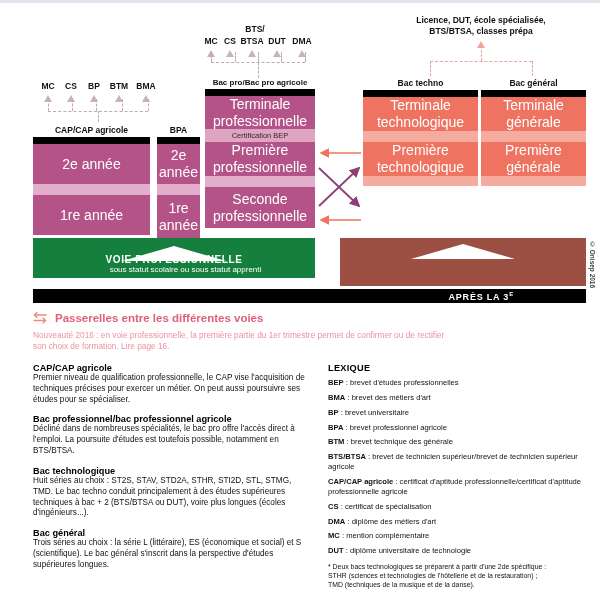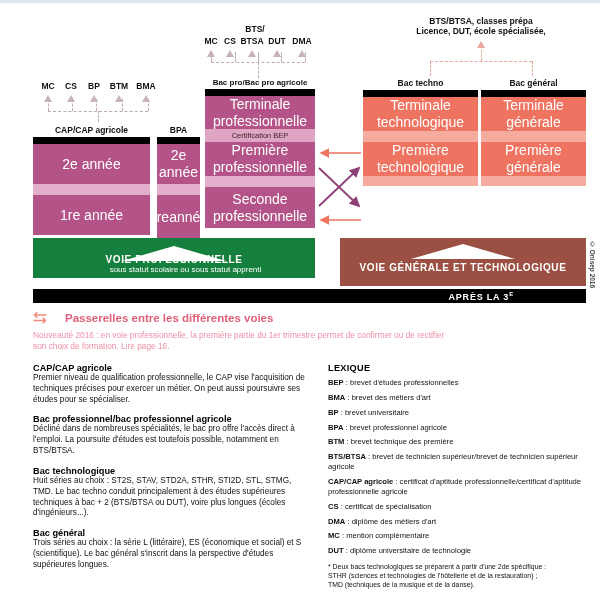--- a/index.html
+++ b/index.html
@@ -138,22 +138,22 @@
   </div>
   <div class="dash-v" style="left:211px; top:52px; height:10px;"></div>
   <div class="dash-v" style="left:235px; top:52px; height:10px;"></div>
   <div class="dash-v" style="left:258px; top:52px; height:10px;"></div>
   <div class="dash-v" style="left:281px; top:52px; height:10px;"></div>
   <div class="dash-v" style="left:305px; top:52px; height:10px;"></div>
   <div class="dash-h" style="left:211px; top:62px; width:94px;"></div>
   <div class="dash-v" style="left:258px; top:62px; height:16px;"></div>
 
   <div style="position:absolute; left:376px; top:16px; width:210px; text-align:center;">
+    <div class="lbl">Licence, DUT, école spécialisée,</div>
     <div class="lbl" style="margin-top:1px;">BTS/BTSA, classes prépa</div>
-    <div class="lbl">Licence, DUT, école spécialisée,</div>
     <div style="display:flex; justify-content:center; margin-top:4px;">
       <i class="uparrow red"></i>
     </div>
   </div>
   <div class="dash-v red" style="left:481px; top:50px; height:11px;"></div>
   <div class="dash-h red" style="left:430px; top:61px; width:102px;"></div>
   <div class="dash-v red" style="left:430px; top:61px; height:15px;"></div>
   <div class="dash-v red" style="left:532px; top:61px; height:15px;"></div>
 
   <div style="position:absolute; left:33px; top:125px; width:117px;">
@@ -165,21 +165,21 @@
   </div>
 
   <div style="position:absolute; left:157px; top:125px; width:43px;">
     <div class="colhead">BPA</div>
     <div class="hdrbar"></div>
     <div class="cell pink" style="height:40px; flex-direction:column;">
       <span>2e</span>
       <span>année</span>
     </div>
     <div class="cell sep" style="height:11px;"></div>
-    <div class="cell pink" style="height:44px; flex-direction:row;">
+    <div class="cell pink" style="height:44px; flex-direction:column;">
       <span>1re</span>
       <span>année</span>
     </div>
   </div>
 
   <div style="position:absolute; left:205px; top:78px; width:110px;">
     <div class="colhead" style="font-size:8px;">Bac pro/Bac pro agricole</div>
     <div class="hdrbar"></div>
     <div class="cell pink" style="height:33px; flex-direction:column;">
       <span>Terminale</span>
@@ -247,32 +247,31 @@
 
 
   <div class="banner" style="position:absolute; left:33px; top:238px; width:282px; height:40px; background:#15803d;">
     <div class="roof"></div>
     <div class="t1">VOIE PROFESSIONNELLE</div>
     <div class="t2">sous statut scolaire ou sous statut apprenti</div>
   </div>
 
   <div class="banner" style="position:absolute; left:340px; top:238px; width:246px; height:48px; background:#9c5043; justify-content:center;">
     <div class="roof" style="top:6px;"></div>
-    <div class="t1" style="margin-top:14px;">VOIE GÉNÉRALE ET TECHNOLOGIQUE</div>
   </div>
 
   <div class="blackbar" style="position:absolute; left:33px; top:289px; width:553px; height:14px;">
     <span>
       <span>APRÈS LA 3</span><sup style="font-size:6px;">E</sup>
     </span>
   </div>
 
   <div class="credit" style="left:589px; top:241px;">© Onisep 2016</div>
 
-  <div style="position:absolute; left:33px; top:312px; display:flex; align-items:center; gap:18px;">
+  <div style="position:absolute; left:33px; top:312px; display:flex; align-items:center; gap:8px;">
     <svg width="14" height="12" viewBox="0 0 14 12">
       <path d="M13,3 L2,3 M4,0.6 L1.3,3 L4,5.4" stroke="#f08a7a" stroke-width="1.4" fill="none" stroke-linecap="round" stroke-linejoin="round"></path>
       <path d="M1,8.5 L12,8.5 M10,6.1 L12.7,8.5 L10,10.9" stroke="#f08a7a" stroke-width="1.4" fill="none" stroke-linecap="round" stroke-linejoin="round"></path>
     </svg>
     <span class="pass-title">Passerelles entre les différentes voies</span>
   </div>
   <div style="position:absolute; left:33px; top:330px; width:540px;">
     <div class="pass-sub">Nouveauté 2016 : en voie professionnelle, la première partie du 1er trimestre permet de confirmer ou de rectifier</div>
     <div class="pass-sub">son choix de formation. Lire page 16.</div>
   </div>
@@ -296,21 +295,21 @@
     </div>
   </div>
 
   <div style="position:absolute; left:328px; top:363px; width:262px;">
     <div class="lex-h">LEXIQUE</div>
     <div id="lex-list">
         <div class="lex-i"><b>BEP</b><span> : brevet d'études professionnelles</span></div>
         <div class="lex-i"><b>BMA</b><span> : brevet des métiers d'art</span></div>
         <div class="lex-i"><b>BP</b><span> : brevet universitaire</span></div>
         <div class="lex-i"><b>BPA</b><span> : brevet professionnel agricole</span></div>
-        <div class="lex-i"><b>BTM</b><span> : brevet technique des première</span></div>
+        <div class="lex-i"><b>BTM</b><span> : brevet technique des générale</span></div>
         <div class="lex-i"><b>BTS/BTSA</b><span> : brevet de technicien supérieur/brevet de technicien supérieur agricole</span></div>
         <div class="lex-i"><b>CAP/CAP agricole</b><span> : certificat d'aptitude professionnelle/certificat d'aptitude professionnelle agricole</span></div>
         <div class="lex-i"><b>CS</b><span> : certificat de spécialisation</span></div>
         <div class="lex-i"><b>DMA</b><span> : diplôme des métiers d'art</span></div>
         <div class="lex-i"><b>MC</b><span> : mention complémentaire</span></div>
         <div class="lex-i"><b>DUT</b><span> : diplôme universitaire de technologie</span></div>
       </div>
     <div class="foot">
       <div>* Deux bacs technologiques se préparent à partir d'une 2de spécifique :</div>
       <div>STHR (sciences et technologies de l'hôtellerie et de la restauration) ;</div>

